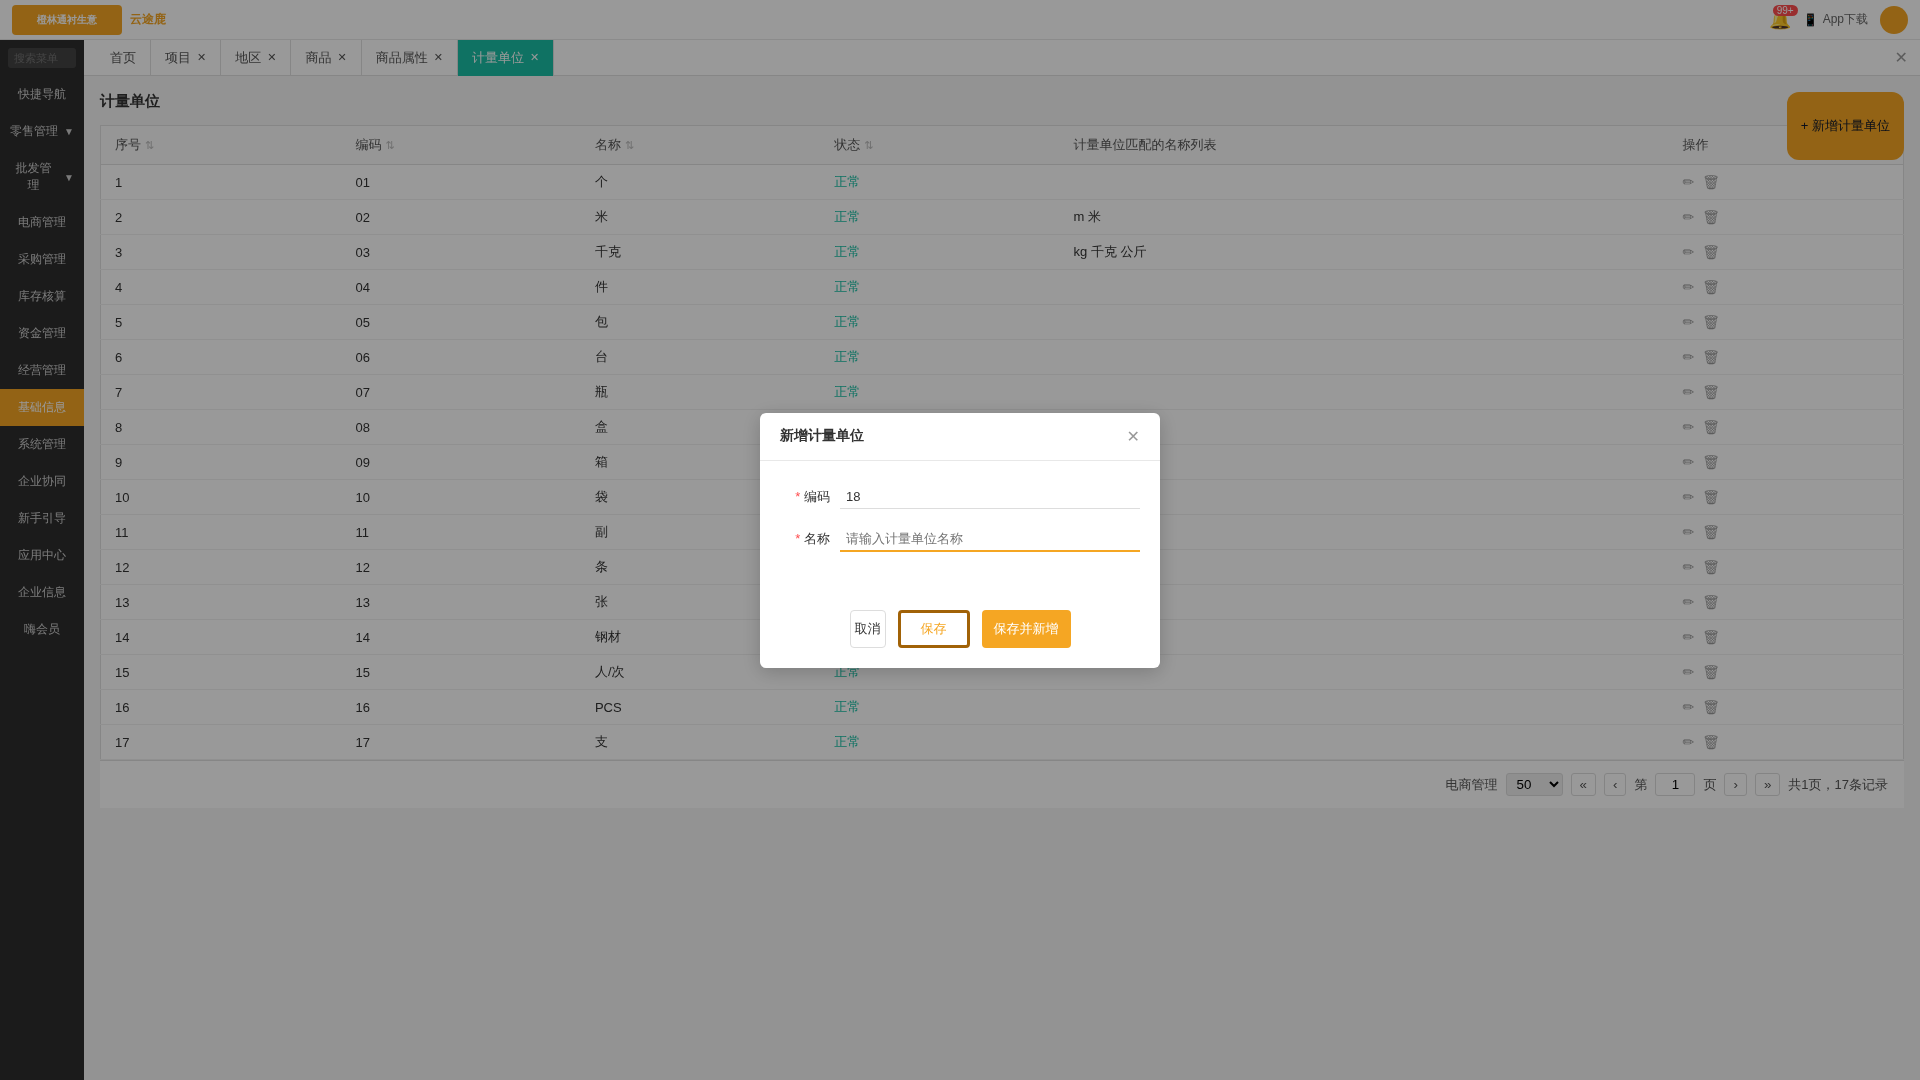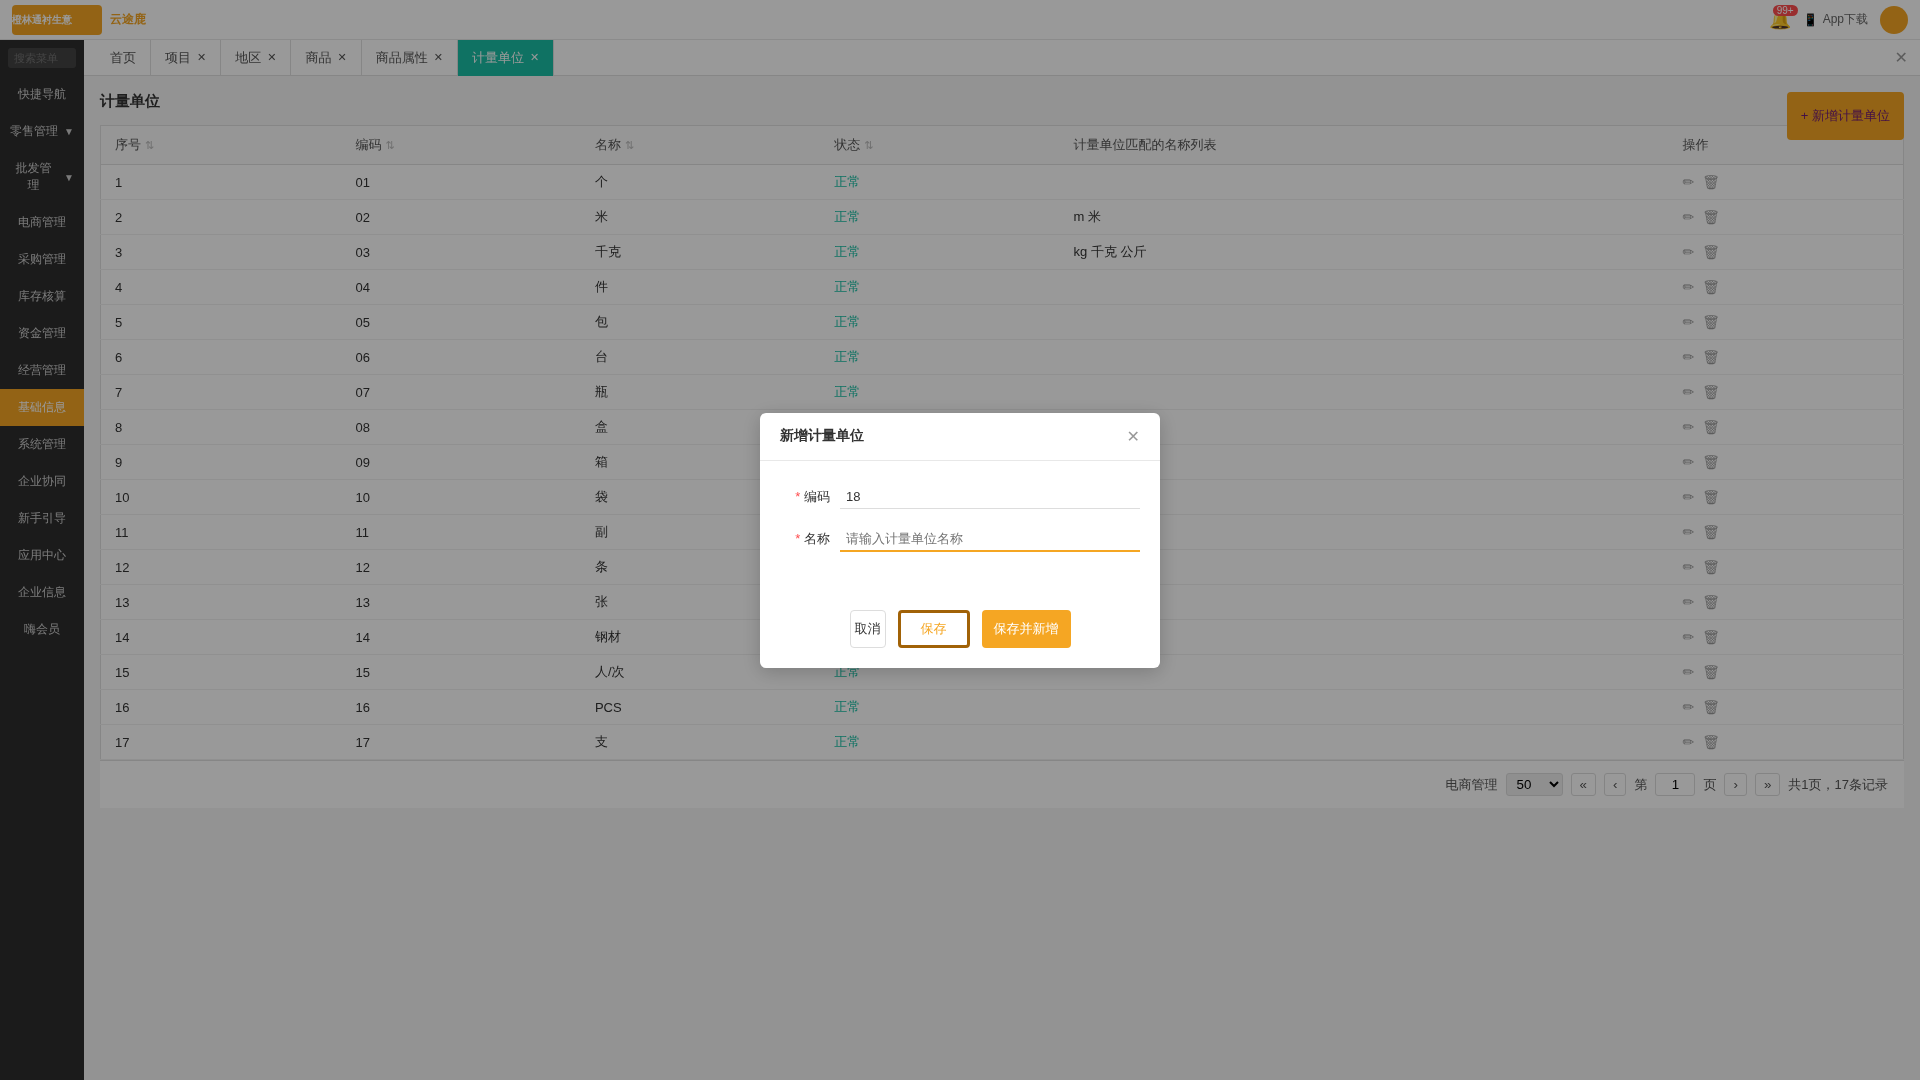--- a/index.html
+++ b/index.html
@@ -7,21 +7,21 @@
 
     
     .app-container { display: flex; flex-direction: column; height: 1080px; width: 1920px; }
     .top-bar { height: 40px; background: #fff; display: flex; align-items: center; justify-content: space-between; padding: 0 12px; border-bottom: 1px solid #e8e8e8; }
     .main-layout { display: flex; flex: 1; overflow: hidden; }
     .sidebar { width: 84px; background: #2d2d2d; display: flex; flex-direction: column; overflow-y: auto; }
     .content-area { flex: 1; display: flex; flex-direction: column; background: #f5f5f5; overflow: hidden; }
 
     
     .logo-area { display: flex; align-items: center; gap: 8px; }
-    .logo-img { width: 90px; height: 30px; background: #f5a623; border-radius: 4px; display: flex; align-items: center; justify-content: flex-start; color: #fff; font-size: 11px; font-weight: bold; }
+    .logo-img { width: 110px; height: 30px; background: #f5a623; border-radius: 4px; display: flex; align-items: center; justify-content: center; color: #fff; font-size: 11px; font-weight: bold; }
     .top-right { display: flex; align-items: center; gap: 12px; }
     .notification-btn { position: relative; background: none; border: none; cursor: pointer; color: #666; font-size: 18px; }
     .badge { position: absolute; top: -4px; right: -6px; background: #ff4d4f; color: #fff; font-size: 10px; border-radius: 8px; padding: 0 4px; min-width: 16px; text-align: center; }
     .app-download { display: flex; align-items: center; gap: 4px; color: #666; font-size: 12px; cursor: pointer; }
     .user-avatar { width: 28px; height: 28px; background: #f5a623; border-radius: 50%; cursor: pointer; }
 
     
     .sidebar-search { padding: 8px 8px; }
     .sidebar-search input { width: 100%; background: #444; border: none; border-radius: 3px; color: #ccc; padding: 4px 6px; font-size: 11px; }
     .sidebar-nav-item { padding: 10px 8px; color: #ccc; font-size: 12px; cursor: pointer; text-align: center; display: flex; align-items: center; justify-content: center; }
@@ -30,21 +30,21 @@
     
     .tabs-bar { background: #fff; display: flex; align-items: center; padding: 0 12px; border-bottom: 1px solid #e0e0e0; height: 36px; }
     .tab-item { display: flex; align-items: center; gap: 6px; padding: 0 14px; height: 36px; font-size: 13px; color: #555; cursor: pointer; border-right: 1px solid #e0e0e0; white-space: nowrap; justify-content: flex-end; }
     .tab-item.active { background: #1abfa5; color: #fff; }
     .tab-item .close-icon { font-size: 11px; color: inherit; cursor: pointer; }
     .tab-close-all { margin-left: auto; font-size: 16px; color: #999; cursor: pointer; }
 
     
     .page-content { flex: 1; padding: 16px; overflow-y: auto; background: #f5f5f5; position: relative; }
     .page-title { font-size: 15px; font-weight: bold; color: #333; margin-bottom: 14px; }
-    .add-btn { position: absolute; top: 16px; right: 16px; background: #f5a623; color: #701a75; border: none; border-radius: 4px; padding: 15px 14px; font-size: 13px; cursor: pointer; }
+    .add-btn { position: absolute; top: 16px; right: 16px; background: #f5a623; color: #0f172a; border: none; border-radius: 12px; padding: 25px 14px; font-size: 13px; cursor: pointer; }
 
     
     .data-table { width: 100%; border-collapse: collapse; background: #fff; border: 1px solid #e0e0e0; }
     .data-table th { background: #fafafa; padding: 10px 14px; text-align: left; font-size: 13px; color: #555; border-bottom: 1px solid #e0e0e0; font-weight: 500; white-space: nowrap; }
     .data-table td { padding: 8px 14px; border-bottom: 1px solid #f0f0f0; font-size: 13px; color: #333; }
     .status-normal { color: #1abfa5; }
     .action-icons { display: flex; gap: 8px; }
     .action-icon { color: #999; cursor: pointer; font-size: 14px; }
 
     

